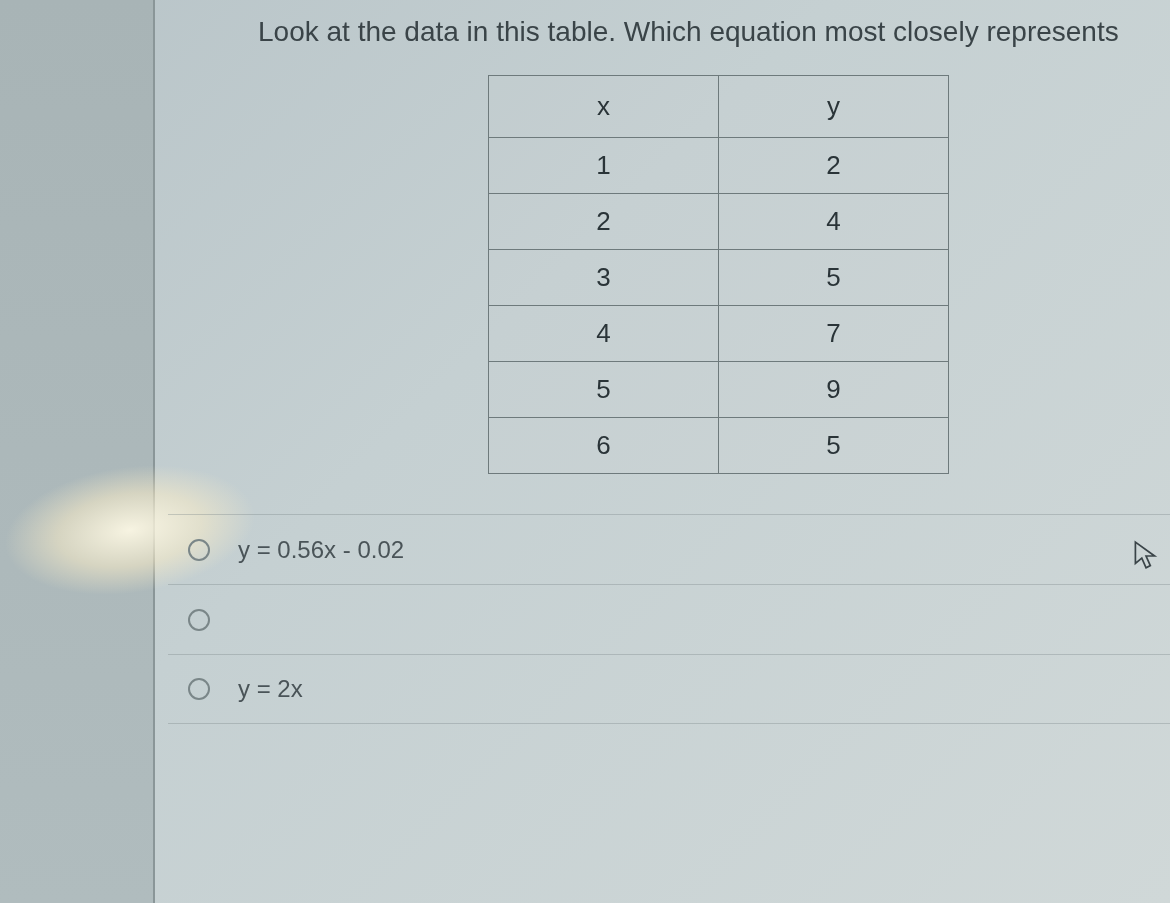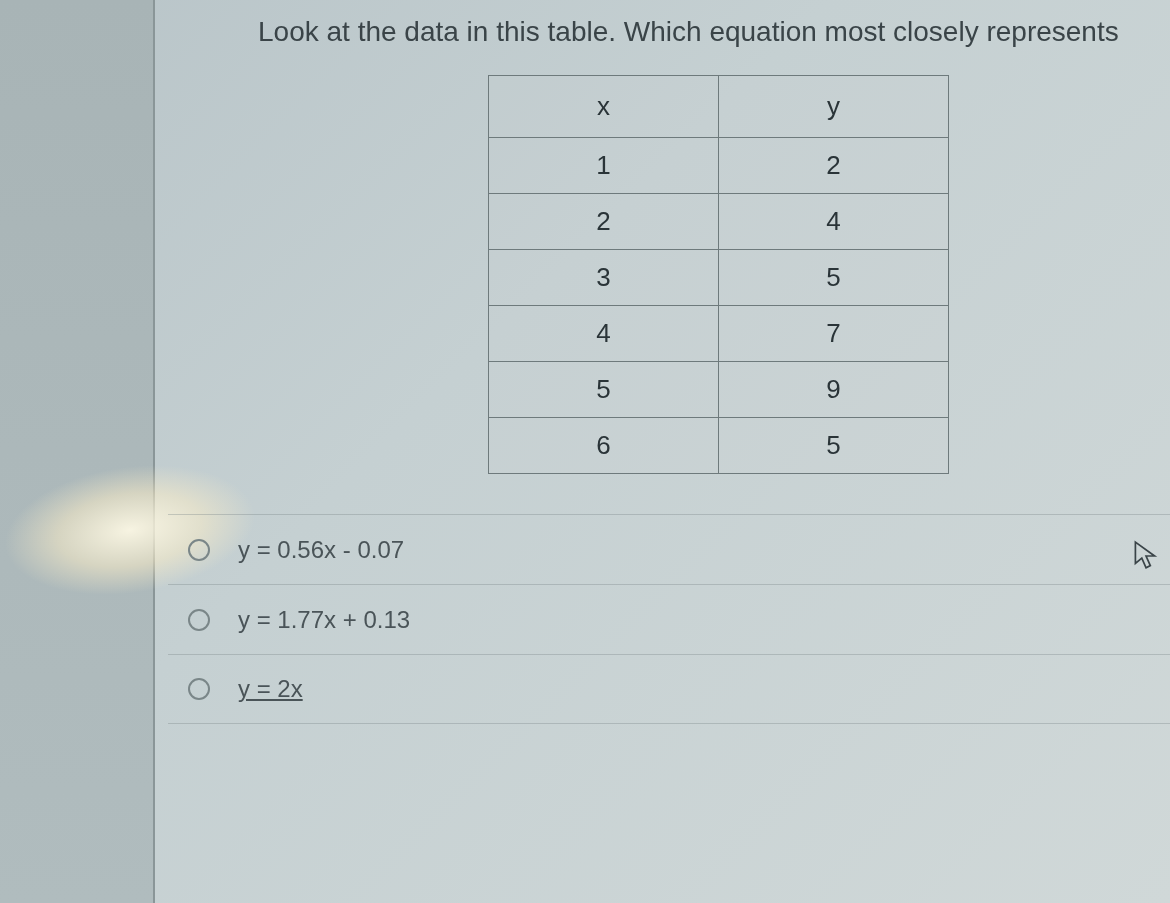--- a/index.html
+++ b/index.html
@@ -61,21 +61,20 @@
     display: flex;
     align-items: center;
     height: 70px;
     border-top: 1px solid rgba(120,132,134,0.35);
     padding-left: 20px;
     font-size: 24px;
     color: #4a5458;
   }
   .option-row:last-child {
     border-bottom: 1px solid rgba(120,132,134,0.35);
-    text-decoration: underline;
   }
   .radio {
     width: 22px; height: 22px;
     border: 2px solid #7a8688;
     border-radius: 50%;
     margin-right: 28px;
     flex-shrink: 0;
     background: transparent;
   }
   .cursor {
@@ -129,25 +128,24 @@
         <td>6</td>
         <td>5</td>
       </tr>
     </tbody>
       </table>
   </div>
 
   <div class="options">
     <div class="option-row">
       <span class="radio"></span>
-      <span>y = 0.56x - 0.07</span>
+      <span>y = 0.56x - 0.02</span>
     </div>
     <div class="option-row">
       <span class="radio"></span>
-      <span>y = 1.77x + 0.13</span>
     </div>
     <div class="option-row">
       <span class="radio"></span>
       <span>y = 2x</span>
     </div>
   </div>
 
 </div>
 
 <div class="cursor">

